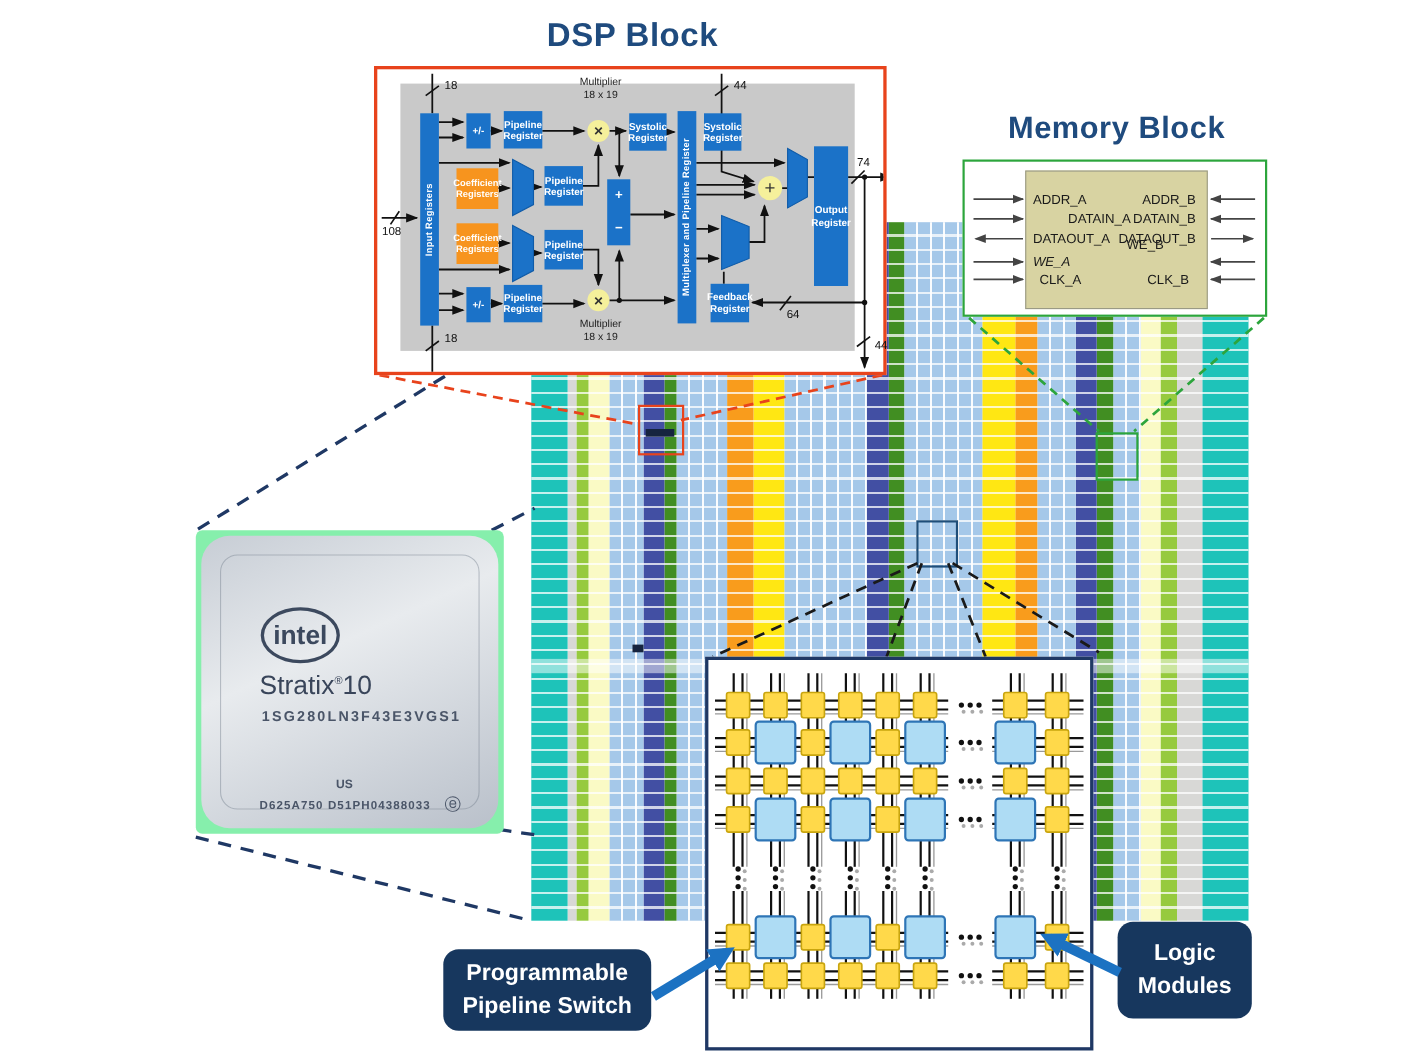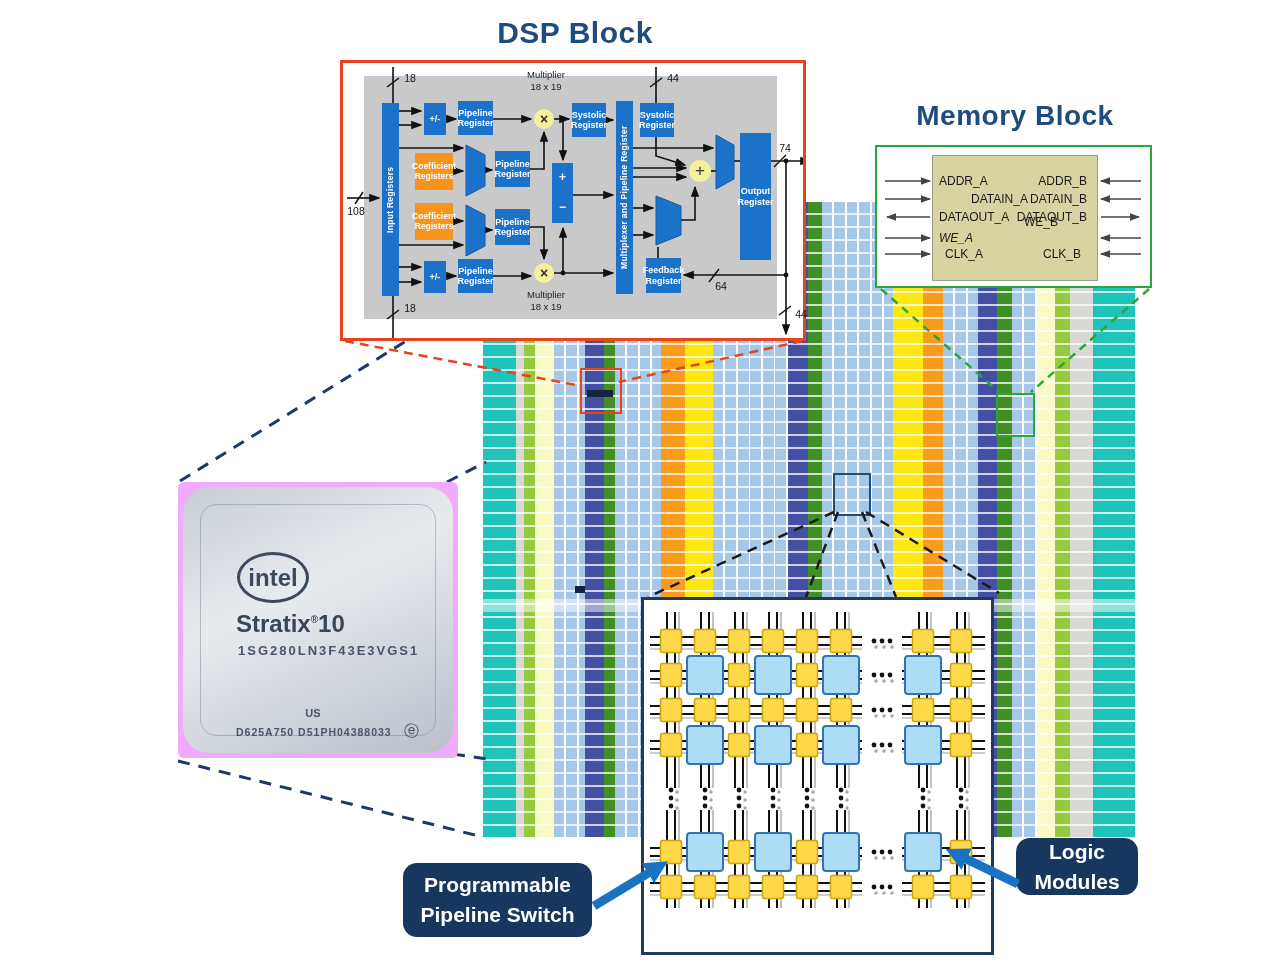--- a/index.html
+++ b/index.html
@@ -34,26 +34,26 @@
         color:#333;z-index:2;}
   .buslab{position:absolute;font-size:10.5px;color:#111;text-align:center;z-index:3;}
   .multlab{position:absolute;font-size:9.5px;color:#222;text-align:center;line-height:1.25;z-index:3;}
 
   
   #memory{position:absolute;left:875px;top:145px;width:277px;height:143px;border:2.5px solid #2CA53C;background:#fff;z-index:5;box-sizing:border-box;}
   #memory .ram{position:absolute;left:55px;top:8px;width:164px;height:124px;background:#D8D3A2;border:1px solid #9a9a85;}
   .port{position:absolute;font-size:12px;color:#1a1a1a;z-index:2;white-space:nowrap;}
 
   
-  #chip{position:absolute;left:178px;top:482px;width:280px;height:276px;background:#f0abfc;border-radius:6px;z-index:5;}
+  #chip{position:absolute;left:178px;top:482px;width:280px;height:276px;background:#86efac;border-radius:6px;z-index:5;}
   #chip .face{position:absolute;inset:5px;border-radius:26px;background:linear-gradient(155deg,#c7cdd5 0%,#e8ebee 40%,#b9c0ca 100%);}
   #chip .bevel{position:absolute;inset:22px;border:1.5px solid rgba(120,130,145,.45);border-radius:16px;}
   #chip .logo{position:absolute;left:59px;top:70px;width:66px;height:45px;border:3px solid #3c495e;border-radius:50%;
               display:flex;align-items:center;justify-content:center;color:#3c495e;font-size:24px;font-weight:600;}
-  #chip .model{position:absolute;left:58px;top:128px;font-size:24px;font-weight:bold;color:#39455a;}
+  #chip .model{position:absolute;left:58px;top:128px;font-size:24px;font-weight:normal;color:#39455a;}
   #chip .model sup{font-size:10px;}
   #chip .part{position:absolute;left:60px;top:161px;font-size:13px;font-weight:bold;letter-spacing:2px;color:#4a5568;}
   #chip .us{position:absolute;left:105px;top:225px;width:60px;text-align:center;font-size:11px;font-weight:bold;color:#4a5568;}
   #chip .batch{position:absolute;left:58px;top:244px;font-size:10.5px;font-weight:bold;letter-spacing:1px;color:#4a5568;}
   #chip .mark{position:absolute;left:226px;top:240px;font-size:15px;color:#4a5568;}
 
   
   #fabric{position:absolute;left:641px;top:597px;width:353px;height:358px;border:3px solid #1F3864;background:#fff;z-index:4;box-sizing:border-box;}
 
   
@@ -507,21 +507,21 @@
         <rect x="186.5" y="275.5" width="21" height="23" rx="2" fill="#FFD94A" stroke="#C9A50E" stroke-width="1.5"></rect>
         <rect x="268.5" y="275.5" width="21" height="23" rx="2" fill="#FFD94A" stroke="#C9A50E" stroke-width="1.5"></rect>
         <rect x="306.5" y="275.5" width="21" height="23" rx="2" fill="#FFD94A" stroke="#C9A50E" stroke-width="1.5"></rect>
       </svg>
   </div>
 
   <div class="label-box" style="left:403px;top:863px;width:189px;height:74px;font-size:21px;">
     <div>Programmable</div>
     <div>Pipeline Switch</div>
   </div>
-  <div class="label-box" style="left:1016px;top:838px;width:122px;height:57px;font-size:21px;">
+  <div class="label-box" style="left:1016px;top:838px;width:122px;height:88px;font-size:21px;">
     <div>Logic</div>
     <div>Modules</div>
   </div>
 
   <svg id="arrows" width="1280" height="965">
     <defs>
       <marker id="ab" viewBox="0 0 10 10" refX="6" refY="5" markerWidth="2.6" markerHeight="2.6" orient="auto-start-reverse">
         <path d="M0,0 L10,5 L0,10 z" fill="#1C72C2"></path>
       </marker>
     </defs>

